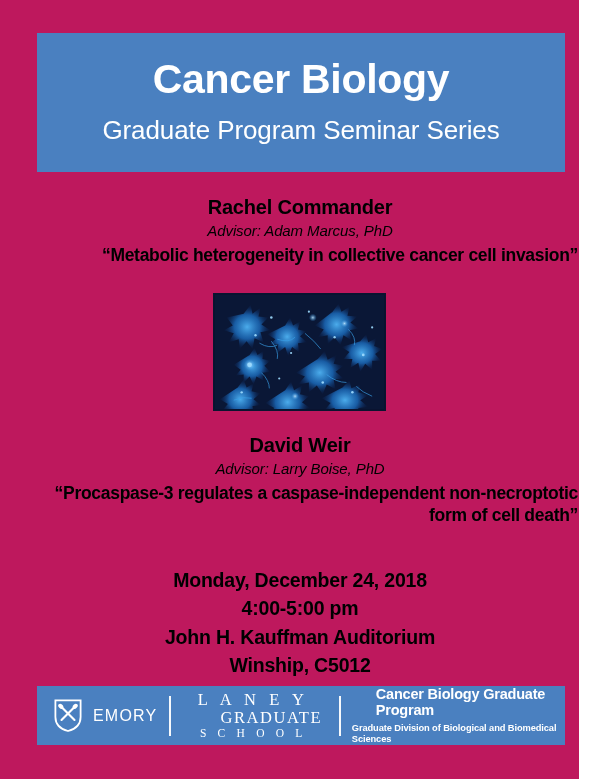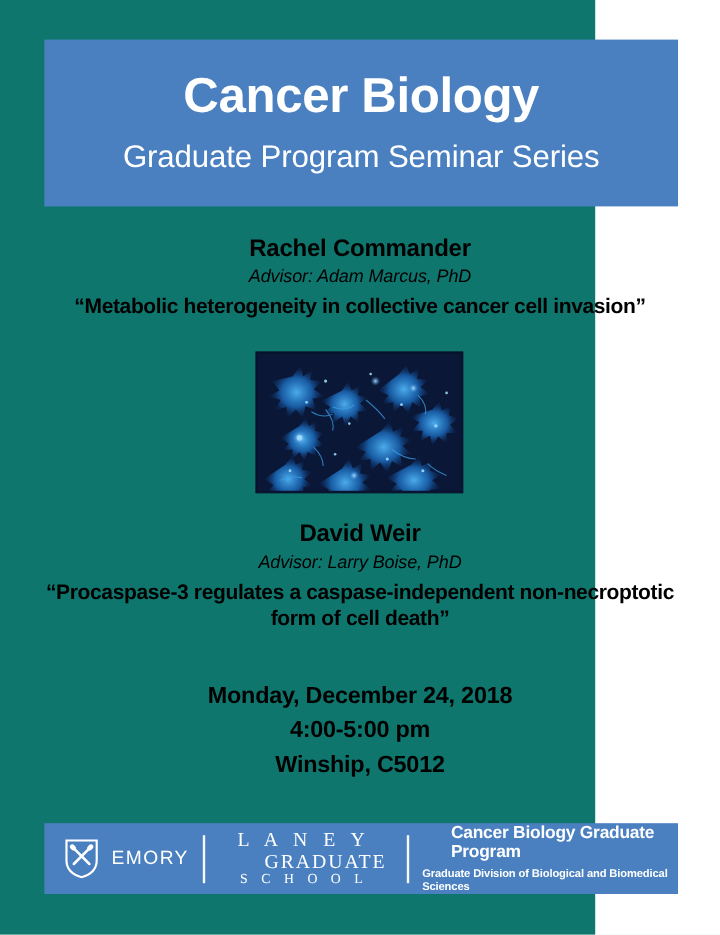--- a/index.html
+++ b/index.html
@@ -11,23 +11,23 @@
     width: 600px;
     height: 779px;
     font-family: "Liberation Sans", sans-serif;
     color: #000000;
     overflow: hidden;
     position: relative;
   }
 
   .poster {
     position: relative;
-    width: 496px;
+    width: 579px;
     height: 779px;
-    background: #0f766e;
+    background: #be185d;
     box-sizing: border-box;
   }
 
   
   .banner {
     position: absolute;
     left: 37px;
     top: 33px;
     width: 528px;
     height: 139px;
@@ -72,20 +72,21 @@
     margin-top: 3px;
     letter-spacing: -0.1px;
   }
   .speaker-talk {
     font-size: 17.5px;
     font-weight: bold;
     line-height: 1.28;
     margin-top: 4px;
     letter-spacing: -0.3px;
     padding: 0 22px;
+    text-align: right;
   }
 
   #speaker-1 { top: 196px; }
   #speaker-2 { top: 434px; }
 
   
   .figure-wrap {
     position: absolute;
     left: 213px;
     top: 293px;
@@ -273,20 +274,21 @@
 
   <div class="speaker" id="speaker-2">
     <div class="speaker-name">David Weir</div>
     <div class="speaker-advisor">Advisor: Larry Boise, PhD</div>
     <div class="speaker-talk">“Procaspase-3 regulates a caspase-independent non-necroptotic form of cell death”</div>
   </div>
 
   <div class="event-details">
     <div class="event-line">Monday, December 24, 2018</div>
     <div class="event-line">4:00-5:00 pm</div>
+    <div class="event-line">John H. Kauffman Auditorium</div>
     <div class="event-line">Winship, C5012</div>
   </div>
 
   <div class="footer">
     <div class="footer-logo">
       <svg class="shield" viewBox="0 0 28 33">
         <path d="M1.4 1.4 h25.2 v16.5 c0 8.2 -6.4 12.4 -12.6 14.1 C7.8 30.3 1.4 26.1 1.4 17.9 Z" fill="none" stroke="#ffffff" stroke-width="1.8"></path>
         <g stroke="#ffffff" stroke-width="2.1" stroke-linecap="round">
           <line x1="7.5" y1="8" x2="20.5" y2="21"></line>
           <line x1="20.5" y1="8" x2="7.5" y2="21"></line>

